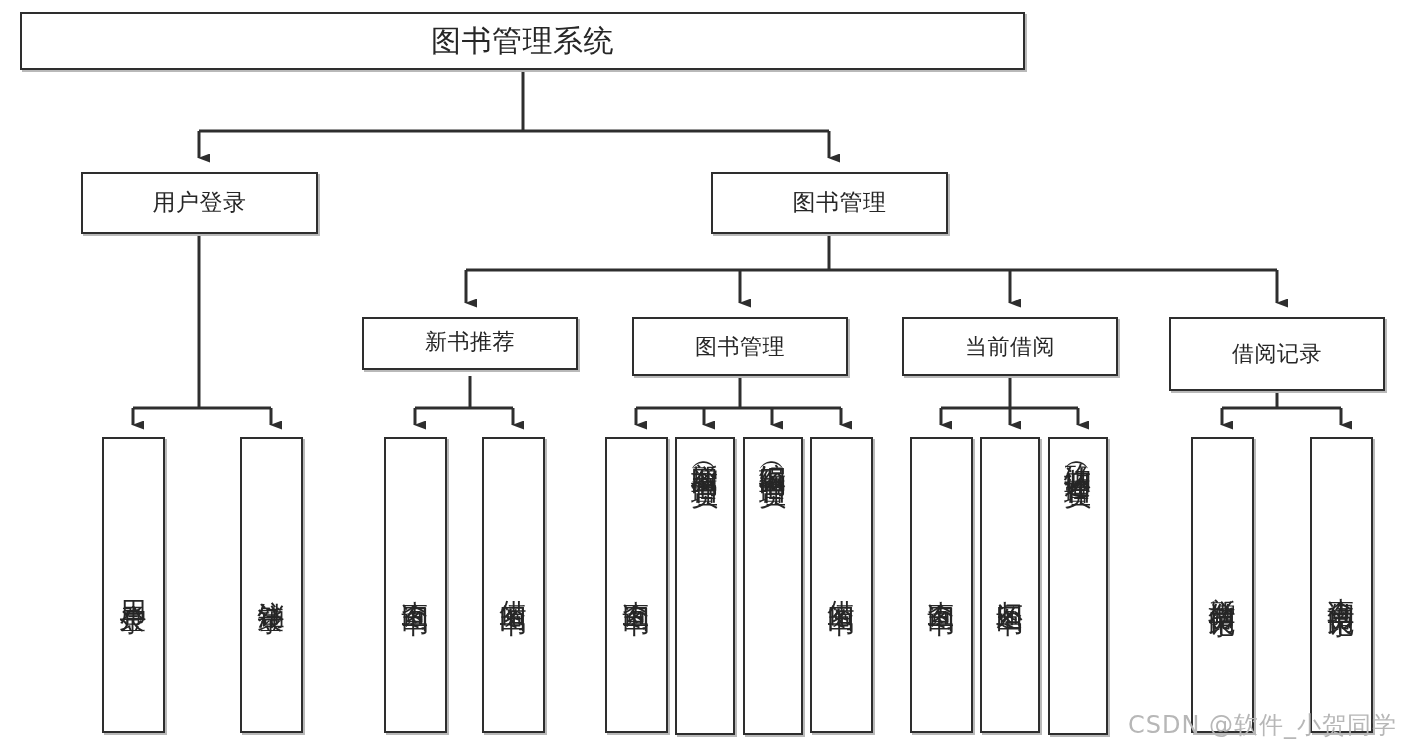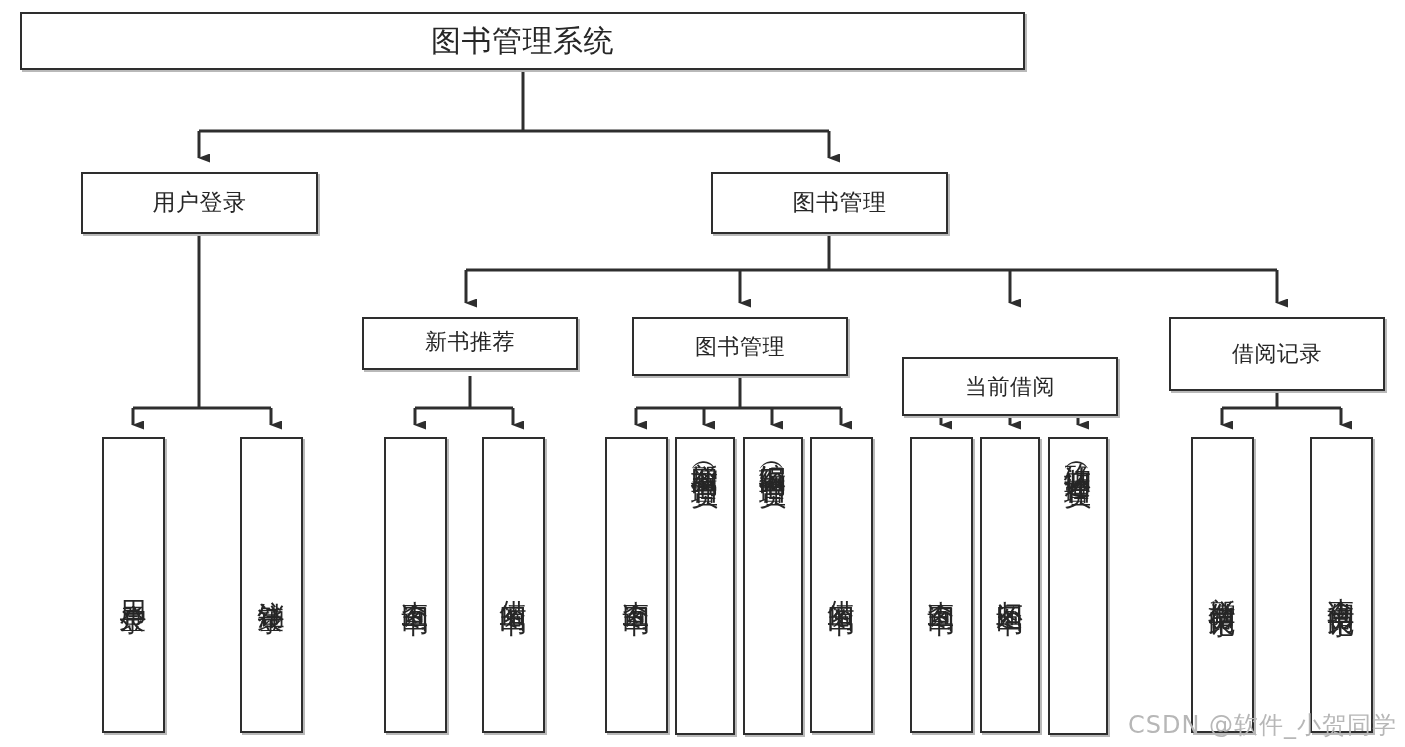--- a/index.html
+++ b/index.html
@@ -127,21 +127,21 @@
   <div class="node lvl2" style="left:711px;top:172px;width:237px;height:62px;padding-left:20px;">
     <span class="label">图书管理</span>
   </div>
 
   <div class="node lvl3" style="left:362px;top:317px;width:216px;height:53px;font-family:Liberation Mono, monospace;">
     <span class="label">新书推荐</span>
   </div>
   <div class="node lvl3" style="left:632px;top:317px;width:216px;height:59px;">
     <span class="label">图书管理</span>
   </div>
-  <div class="node lvl3" style="left:902px;top:317px;width:216px;height:59px;margin-top:40px;">
+  <div class="node lvl3" style="left:902px;top:317px;width:216px;height:59px;">
     <span class="label">当前借阅</span>
   </div>
   <div class="node lvl3" style="left:1169px;top:317px;width:216px;height:74px;">
     <span class="label">借阅记录</span>
   </div>
 
   <div class="node leaf center" style="left:102px;top:437px;width:63px;height:296px;">
     <span class="label">用户登录</span>
   </div>
   <div class="node leaf center" style="left:240px;top:437px;width:63px;height:296px;">

